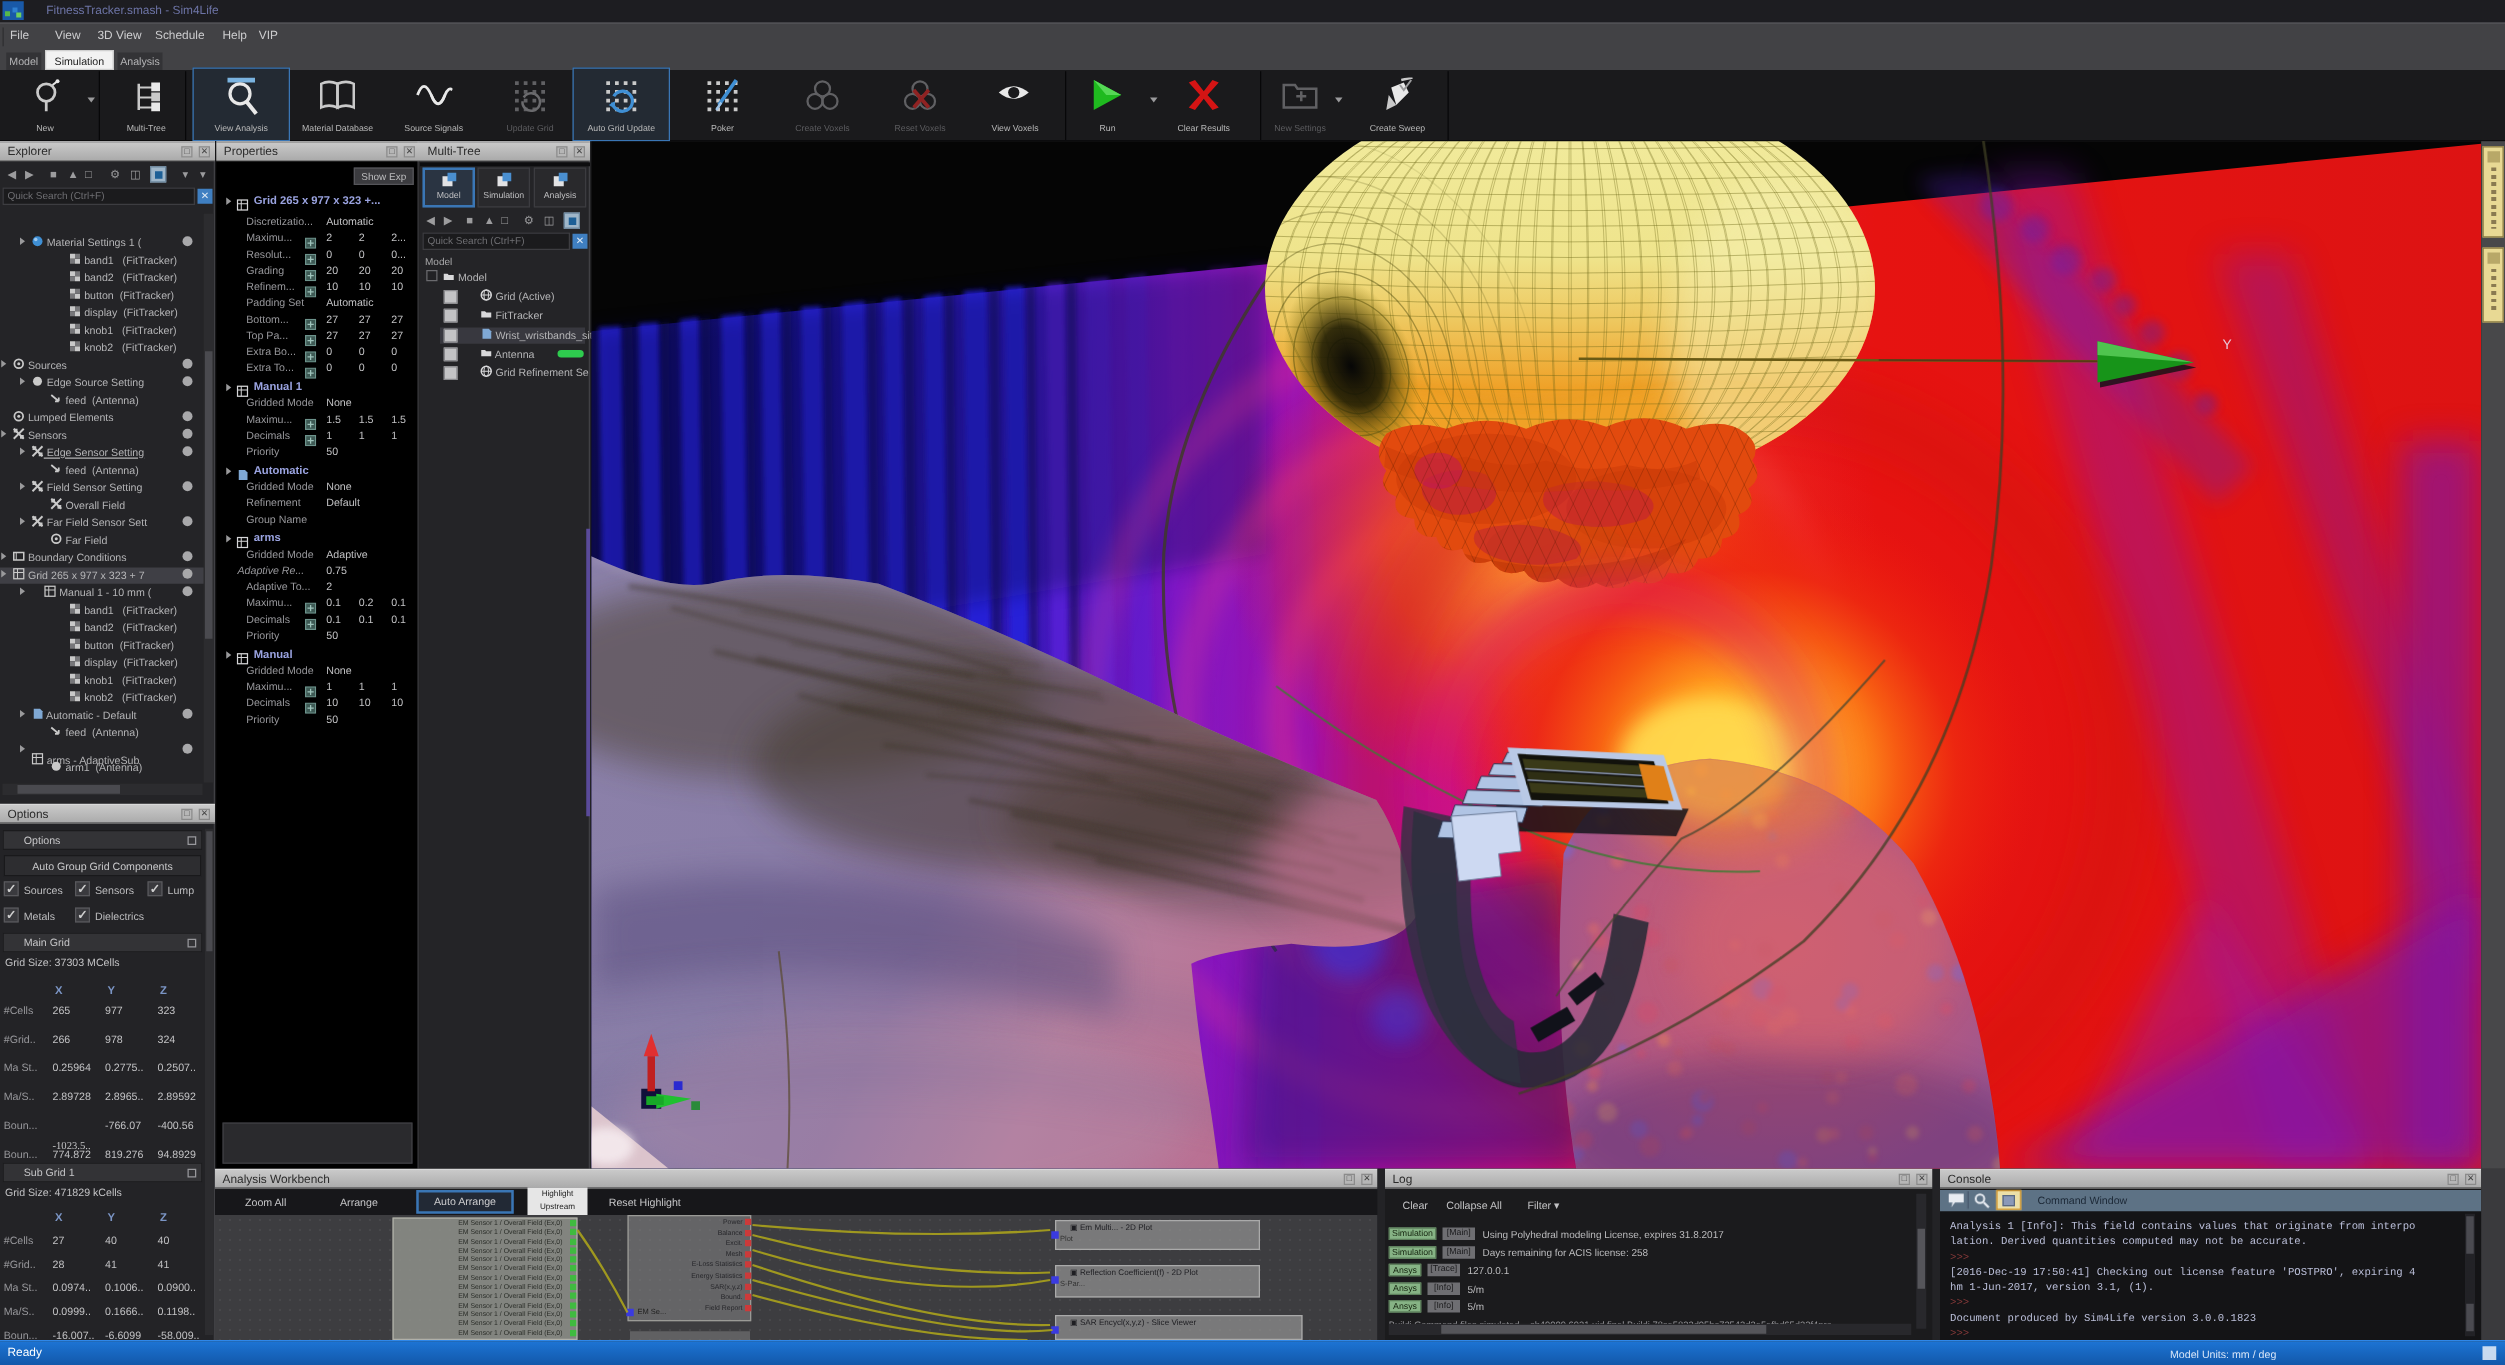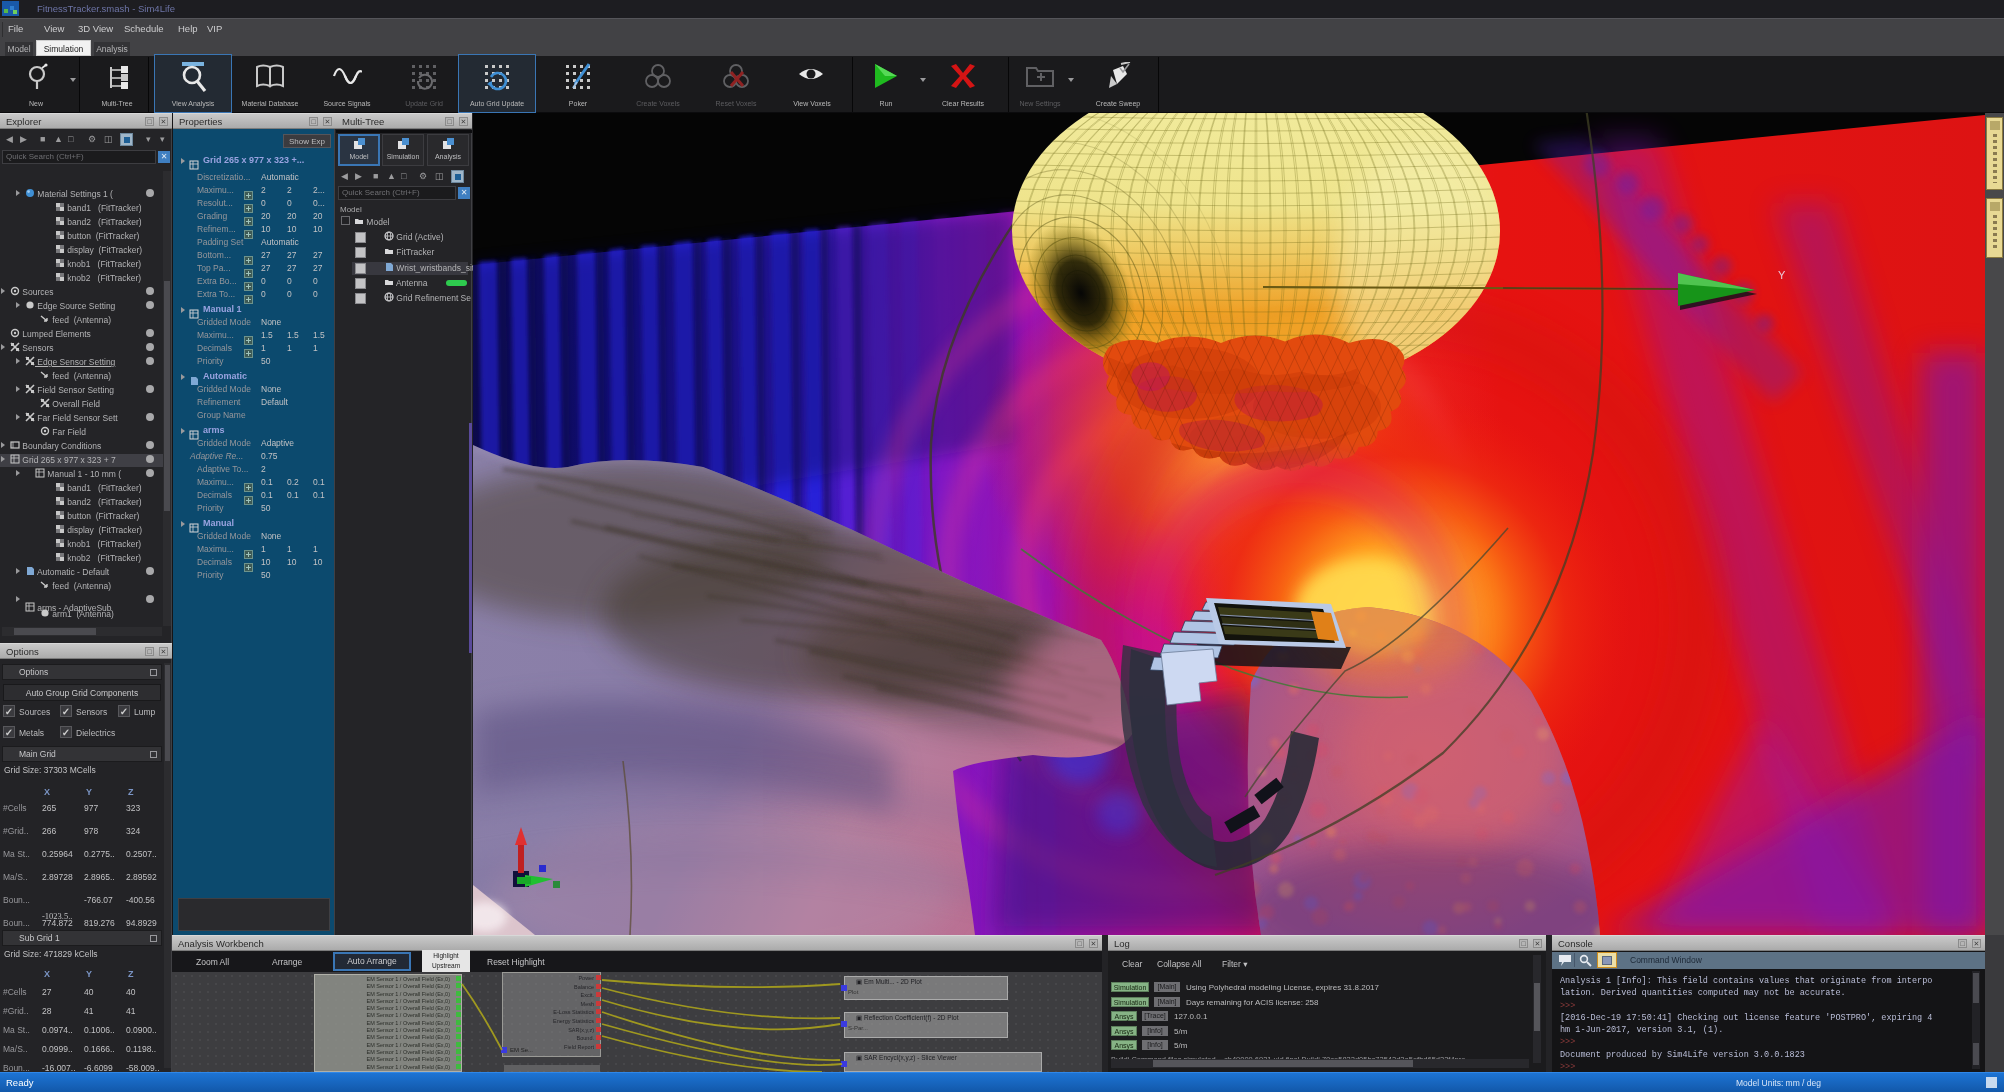--- a/index.html
+++ b/index.html
@@ -468,21 +468,21 @@
       <div class="gval" style="left:84px;top:401px;">0.1666..</div>
       <div class="gval" style="left:126px;top:401px;">0.1198..</div>
       <div class="glabel" style="left:3px;top:420px;">Boun...</div>
       <div class="gval" style="left:42px;top:420px;">-16.007..</div>
       <div class="gval" style="left:84px;top:420px;">-6.6099</div>
       <div class="gval" style="left:126px;top:420px;">-58.009..</div>
       <div class="abs" style="left:164px;top:20px;width:7px;height:405px;background:#2c2c2f;">
         <div class="abs" style="left:1px;top:2px;width:5px;height:96px;background:#4a4a4f;"></div>
       </div>
     </div>
-    <div class="abs" style="left:172px;top:113px;width:163px;height:822px;background:#0c4a6e;border-right:1px solid #404044;border-left:1px solid #151517;">
+    <div class="abs" style="left:172px;top:113px;width:163px;height:822px;background:#000000;border-right:1px solid #404044;border-left:1px solid #151517;">
       <div class="ptitle" style="left:0;top:0;width:163px;">Properties<div class="pbtn" style="right:18px;">□</div><div class="pbtn" style="right:4px;">✕</div></div>
       <div class="abs" style="left:110px;top:21px;width:48px;height:14px;background:#3b3b3f;border:1px solid #55555a;color:#bcbcbe;font-size:8px;text-align:center;line-height:13px;">Show Exp</div>
       <div class="abs" style="left:8px;top:42px;width:0;height:0;border-top:3px solid transparent;border-bottom:3px solid transparent;border-left:4px solid #9a9a9c;margin-top:3px;"></div>
       <div class="abs" style="left:16px;top:42px;"><svg class="ic" width="10" height="10" viewBox="0 0 10 10">
           <rect x="1" y="1" width="8" height="8" fill="none" stroke="#d6d6d8" stroke-width="1"></rect>
           <line x1="4" y1="1" x2="4" y2="9" stroke="#d6d6d8" stroke-width="0.8"></line>
           <line x1="1" y1="4" x2="9" y2="4" stroke="#d6d6d8" stroke-width="0.8"></line>
         </svg></div>
       <div class="grp" style="left:30px;top:42px;">Grid 265 x 977 x 323 +...</div>
       <div class="glabel" style="left:24px;top:59px;">Discretizatio...</div>

